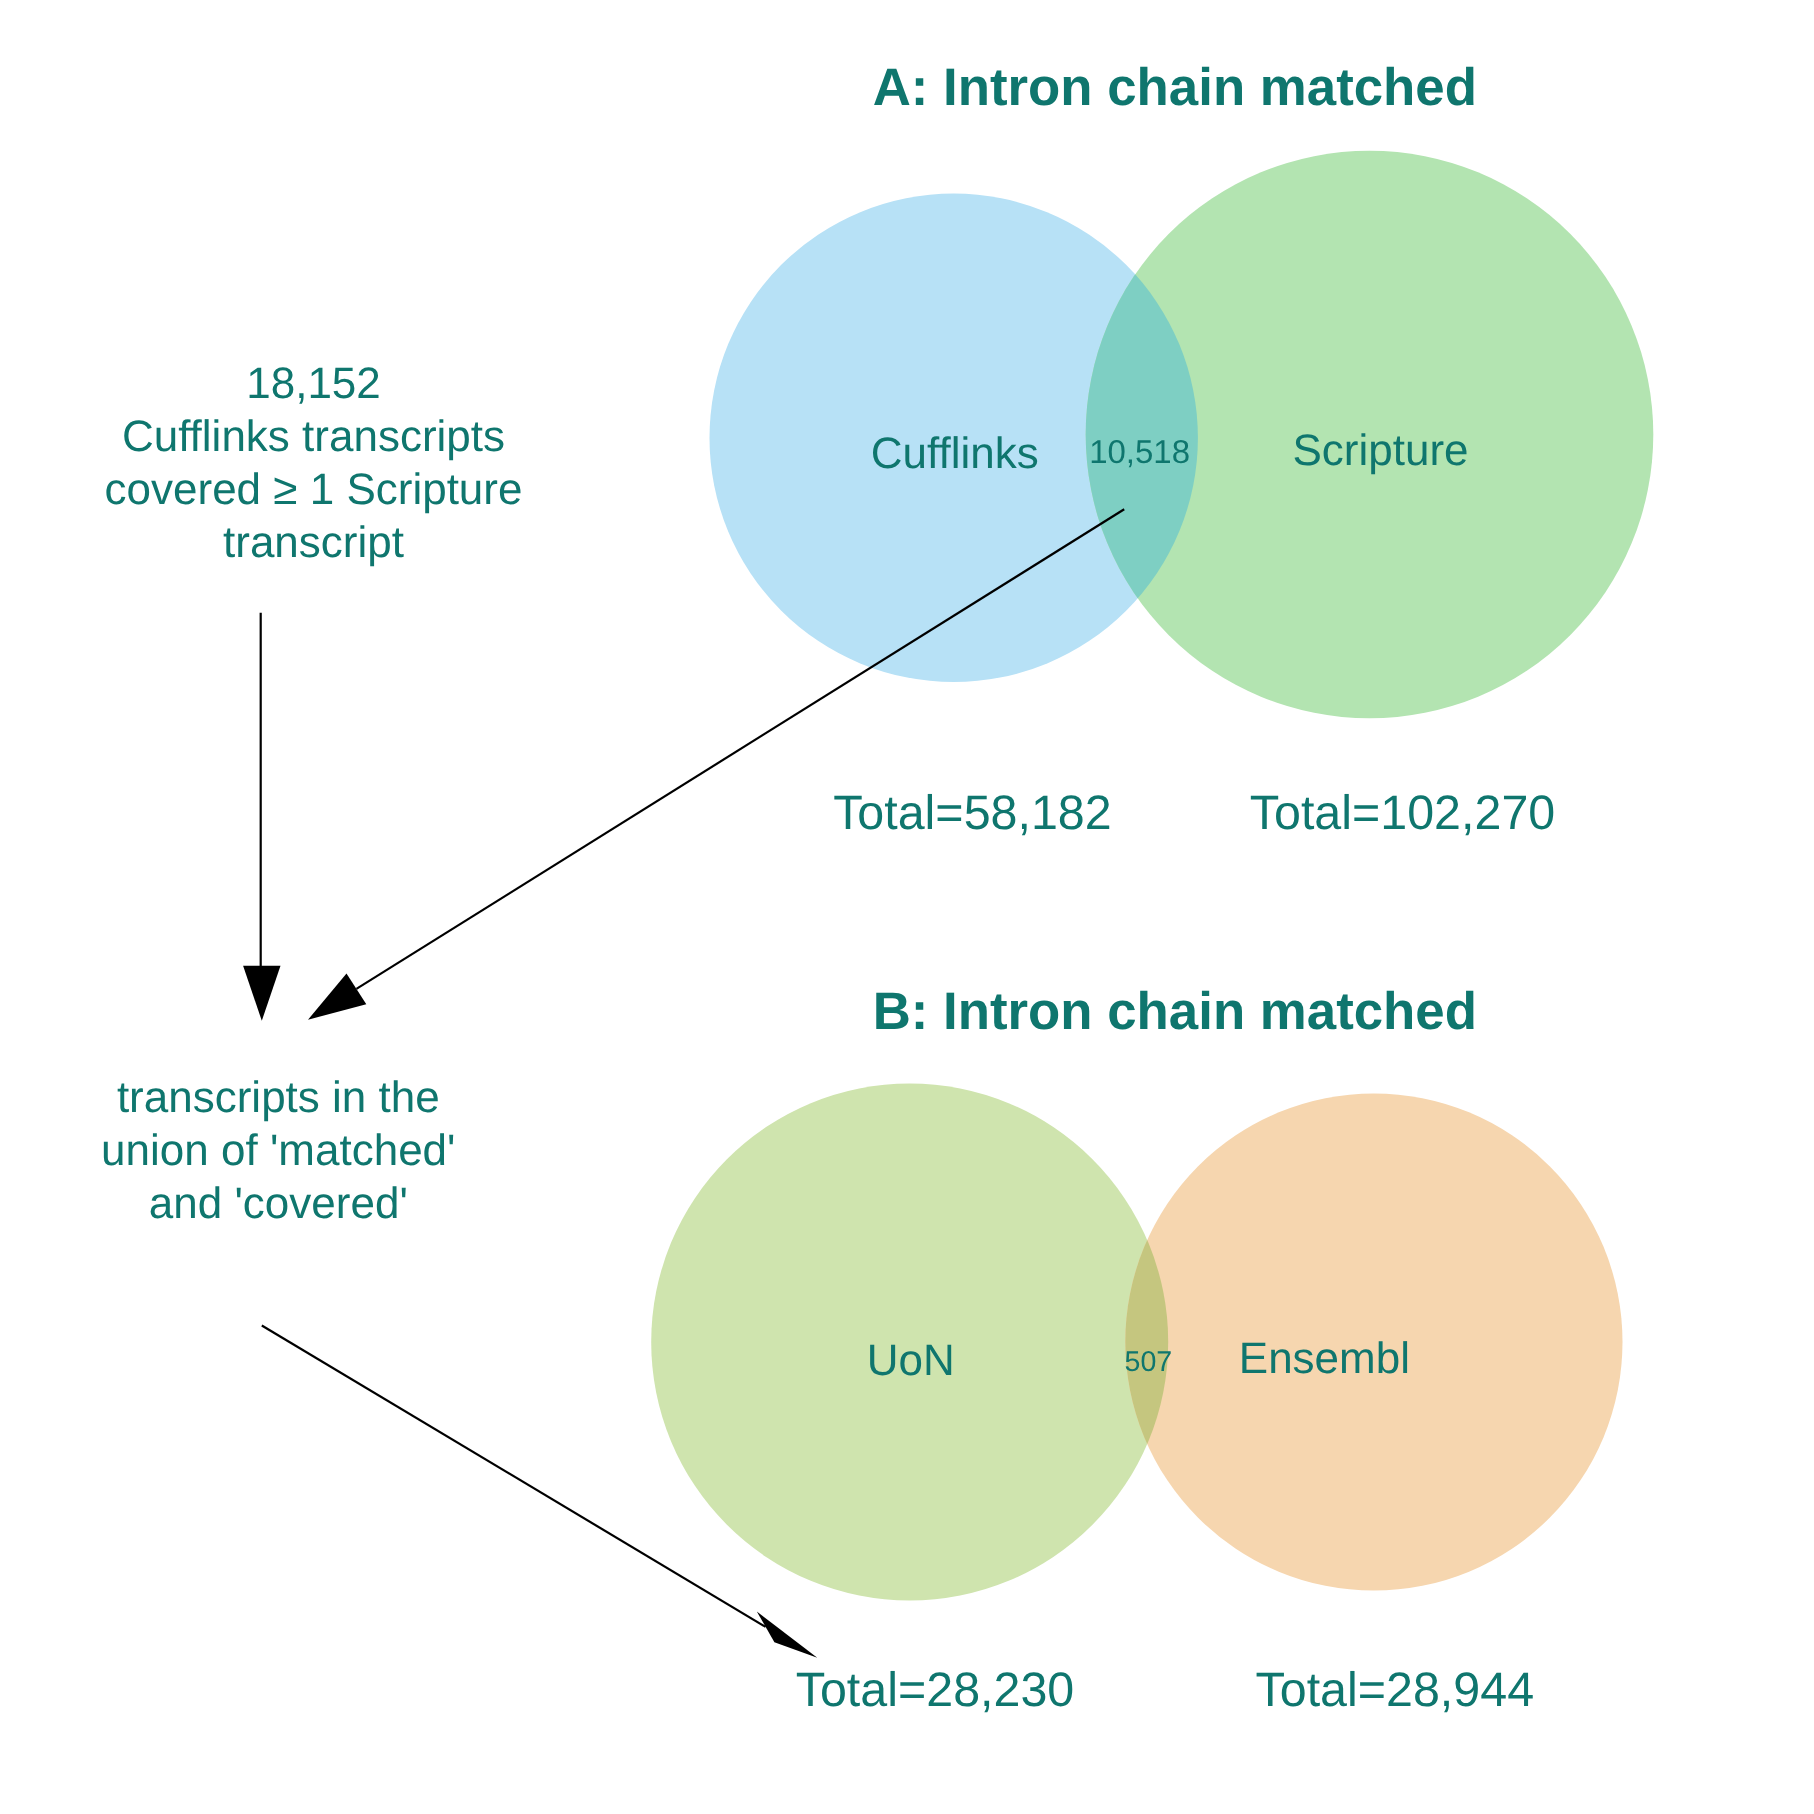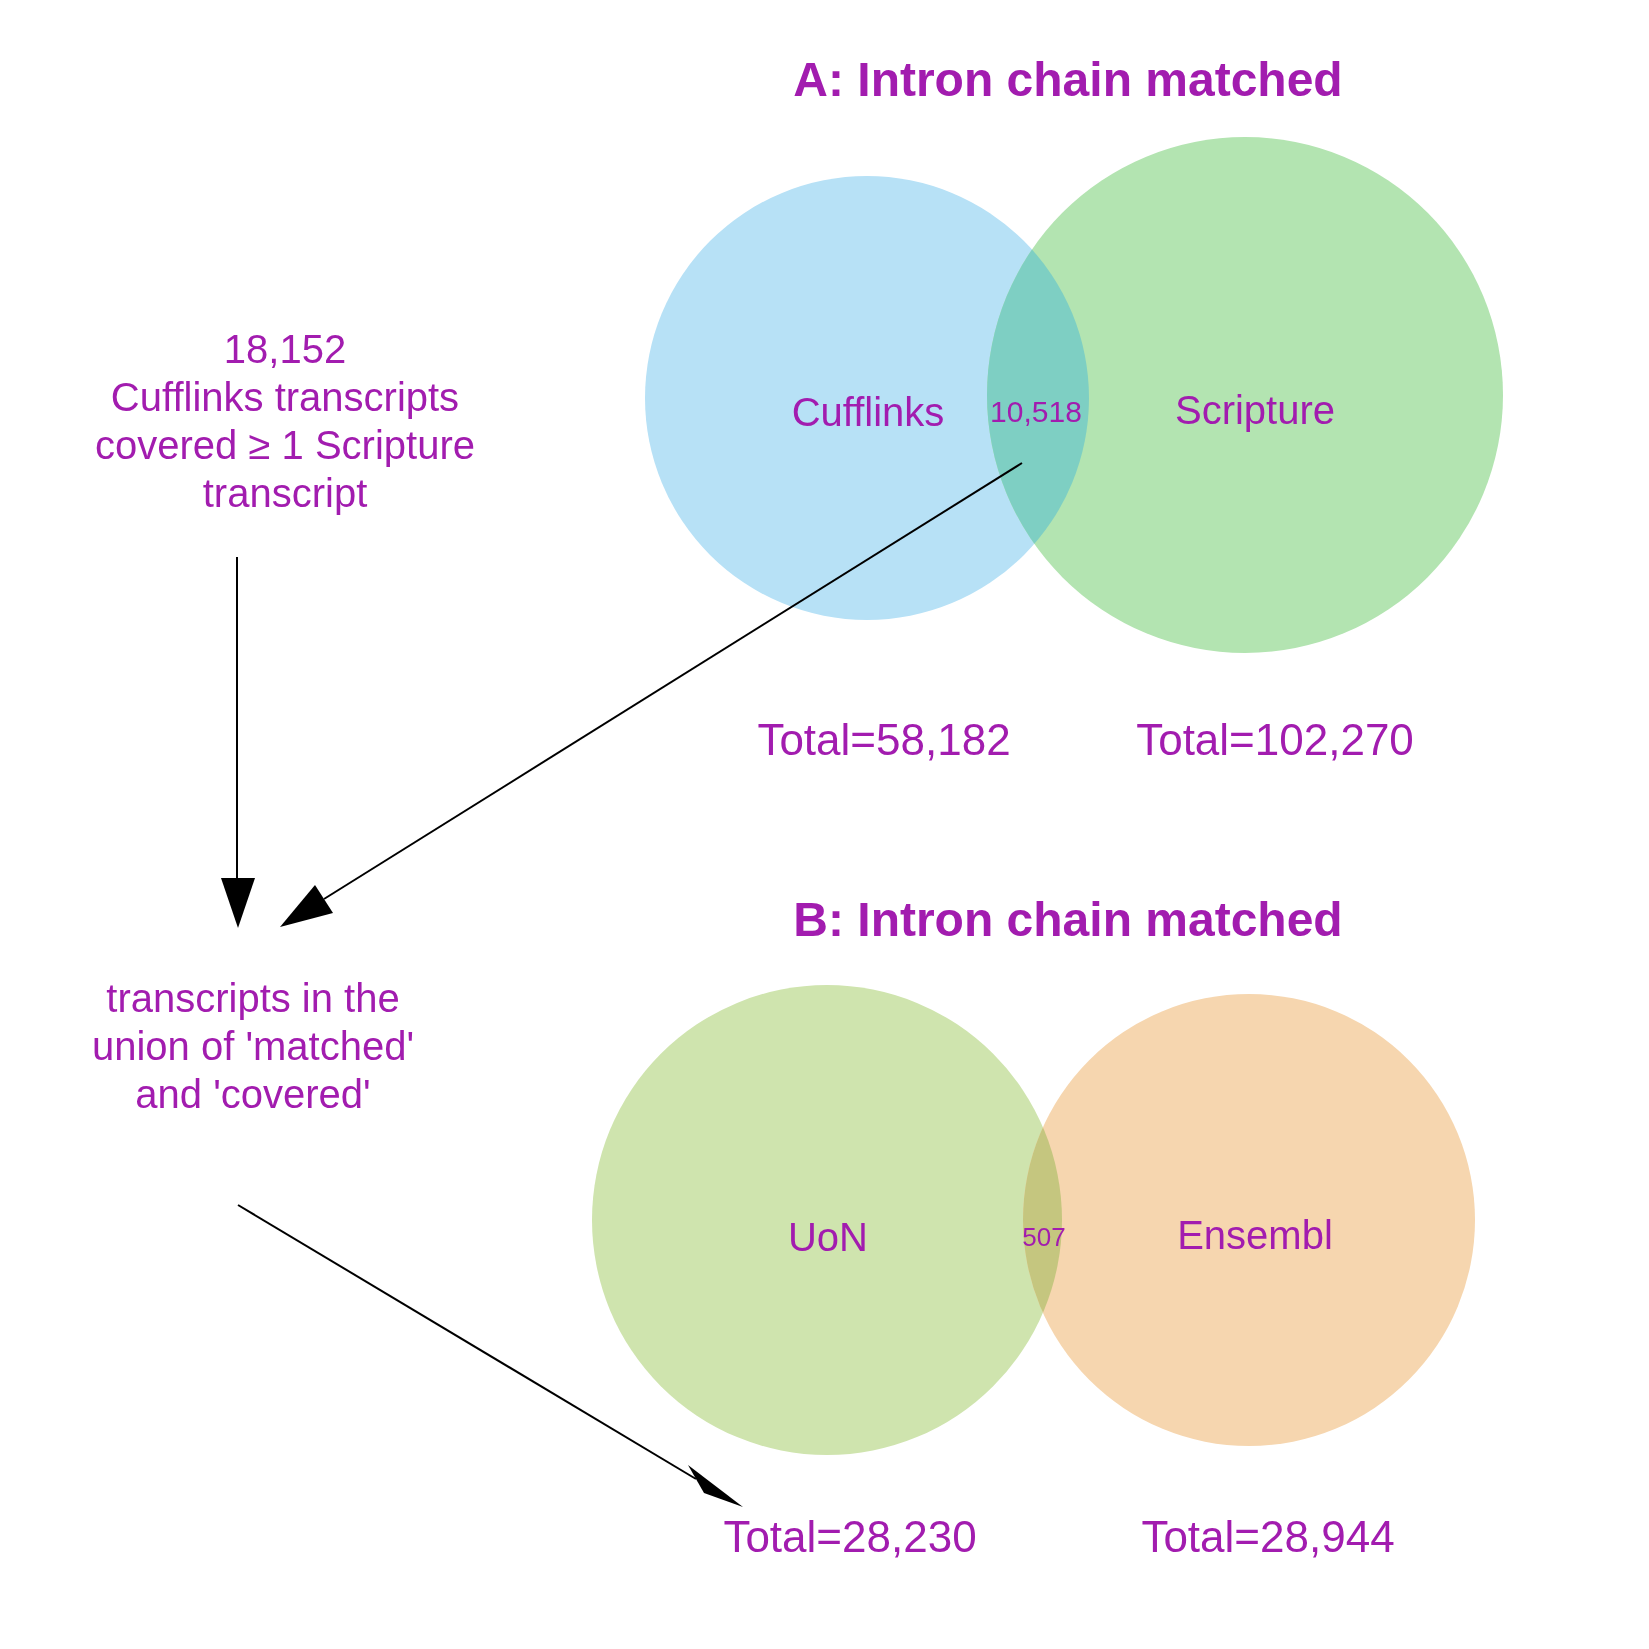--- a/index.html
+++ b/index.html
@@ -6,21 +6,21 @@
     margin: 0;
     padding: 0;
     background: #ffffff;
   }
   .figure {
     position: relative;
     width: 1649px;
     height: 1649px;
     background: #ffffff;
     font-family: "Liberation Sans", sans-serif;
-    color: #a21caf;
+    color: #0f766e;
     overflow: hidden;
   }
   .layer {
     position: absolute;
     left: 0;
     top: 0;
   }
   .txt {
     position: absolute;
     transform: translate(-50%, -50%);
@@ -91,21 +91,21 @@
   <div class="txt total-label" style="left:884px; top:740px;">Total=58,182</div>
 
   <div class="txt total-label" style="left:1275px; top:740px;">Total=102,270</div>
 
   <div class="txt panel-title" style="left:1068px; top:920px;">B: Intron chain matched</div>
 
   <div class="txt set-label" style="left:828px; top:1237px;">UoN</div>
 
   <div class="txt ovl-label-b" style="left:1044px; top:1237px;">507</div>
 
-  <div class="txt set-label" style="left:1255px; top:1235px;">Ensembl</div>
+  <div class="txt set-label" style="left:1204px; top:1235px;">Ensembl</div>
 
   <div class="txt total-label" style="left:850px; top:1537px;">Total=28,230</div>
 
   <div class="txt total-label" style="left:1268px; top:1537px;">Total=28,944</div>
 
   <div class="note" style="left:285px; top:325px;">
     <div class="count">18,152</div>
     <div>Cufflinks transcripts</div>
     <div>covered ≥ 1 Scripture</div>
     <div>transcript</div>

